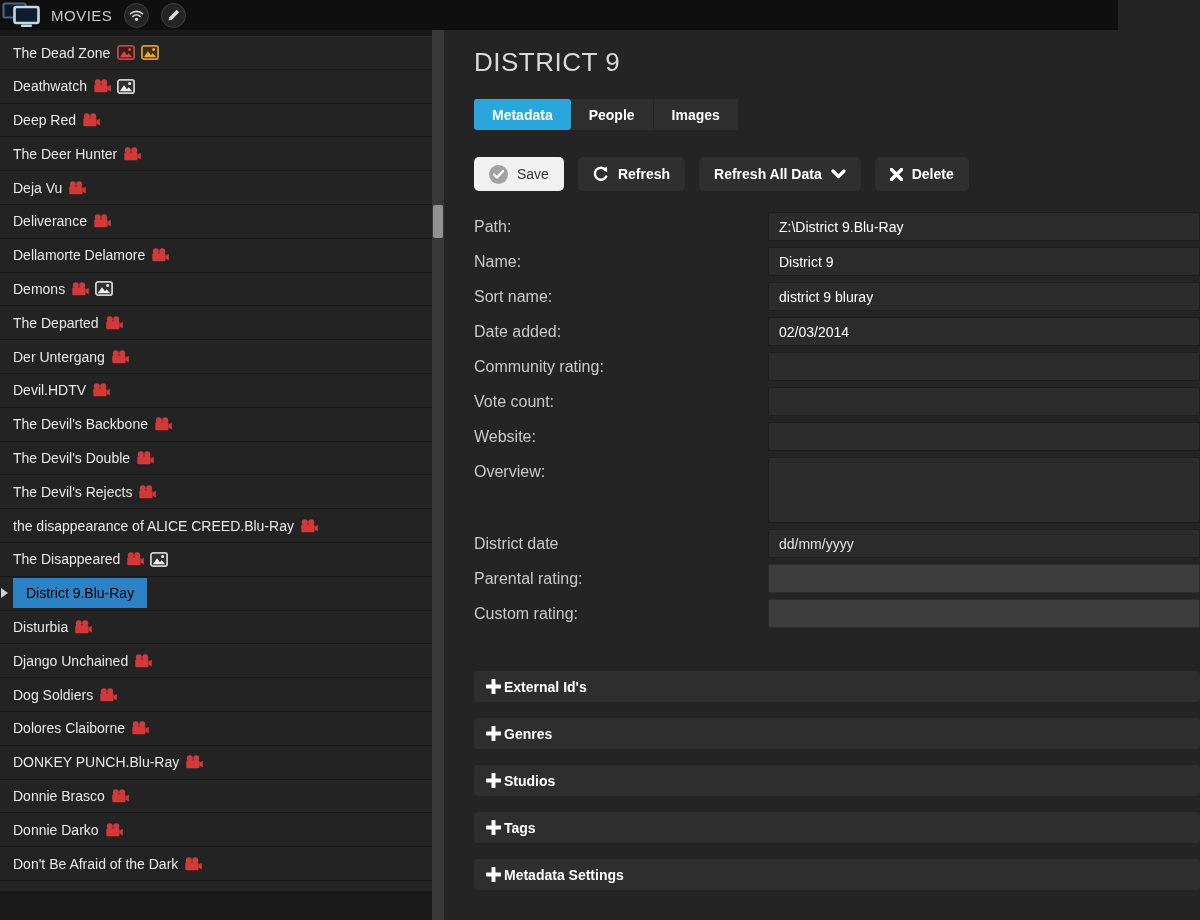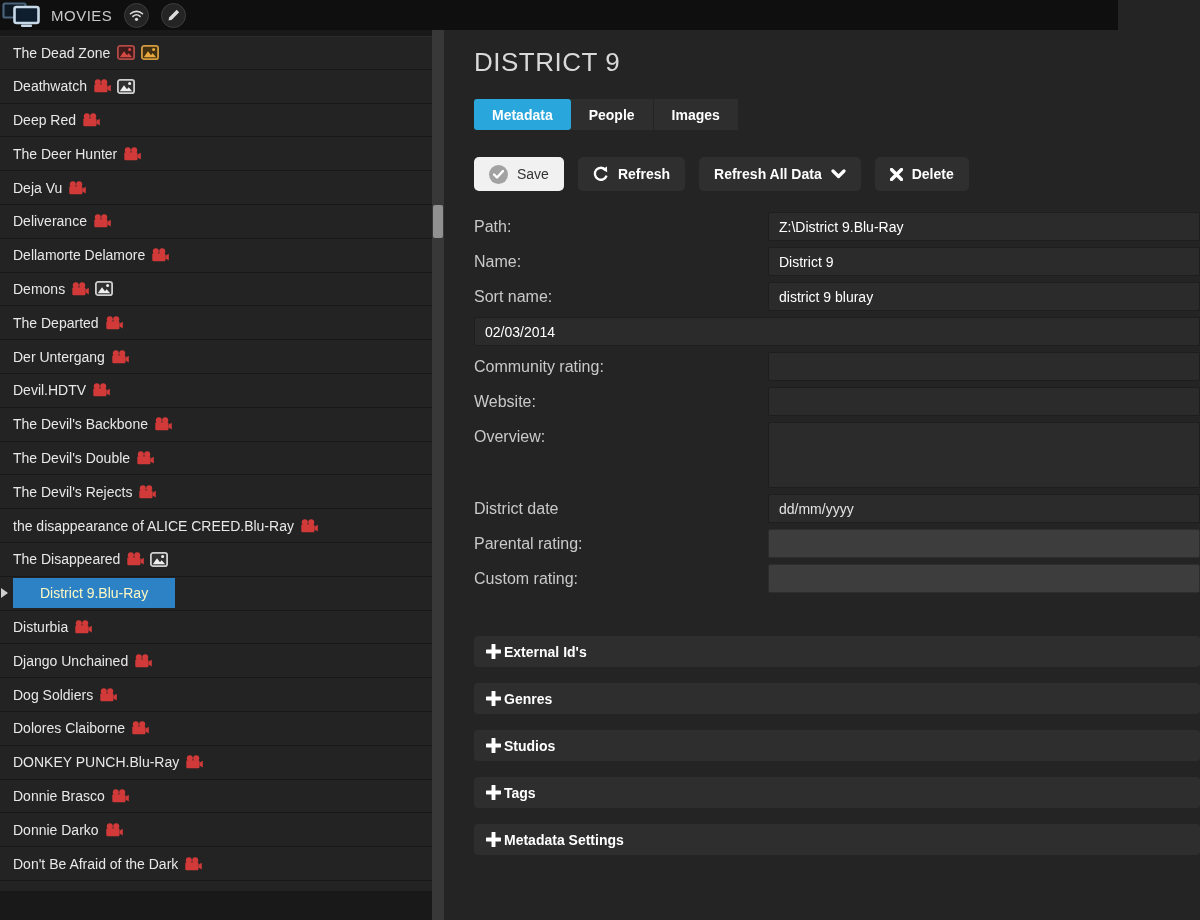--- a/index.html
+++ b/index.html
@@ -18,22 +18,22 @@
   
   .sidebar{position:absolute;left:0;top:30px;width:432px;height:890px;background:#191919;
     padding-top:6px;overflow:hidden}
   .movie-list::after{content:"";display:block;height:10px;background:#232323}
   .sb-row{height:33.8px;background:#232323;border-bottom:1px solid #181818;
     display:flex;align-items:center;position:relative;color:#e8e8e8;font-size:14px;cursor:pointer}
   .sb-row:first-child{border-top:1px solid #2c2c2c}
   .sb-label{margin-left:13px;white-space:nowrap}
   .sb-icons{display:flex;gap:6px;margin-left:7px;align-items:center}
   .sb-icons .icon{display:flex;align-items:center}
-  .sb-row.selected .sb-label{background:#2d82c6;color:#fef9c3;margin-left:13px;
-    padding:8px 27px;line-height:14px}
+  .sb-row.selected .sb-label{background:#2d82c6;color:#000000;margin-left:13px;
+    padding:8px 13px;line-height:14px}
   .sel-arrow{position:absolute;left:1px;top:50%;margin-top:-5px;width:0;height:0;
     border-top:5px solid transparent;border-bottom:5px solid transparent;
     border-left:7px solid #cfcfcf}
 
   
   .sb-scroll-track{position:absolute;left:432px;top:30px;width:12px;height:890px;
     background:#383838}
   .sb-scroll-thumb{position:absolute;left:1px;top:175px;width:10px;height:33px;
     background:#919191;border-radius:2px}
 
@@ -555,24 +555,29 @@
       </div>
       <div class="frow">
         <label>Name:</label>
         <input type="text" value="District 9" style="">
       </div>
       <div class="frow">
         <label>Sort name:</label>
         <input type="text" value="district 9 bluray" style="">
       </div>
       <div class="frow">
+        <label>Date added:</label>
         <input type="text" value="02/03/2014" style="">
       </div>
       <div class="frow">
         <label>Community rating:</label>
+        <input type="text" style="">
+      </div>
+      <div class="frow">
+        <label>Vote count:</label>
         <input type="text" style="">
       </div>
       <div class="frow">
         <label>Website:</label>
         <input type="text" style="">
       </div>
       <div class="frow">
         <label>Overview:</label>
         <textarea style=""></textarea>
       </div>

